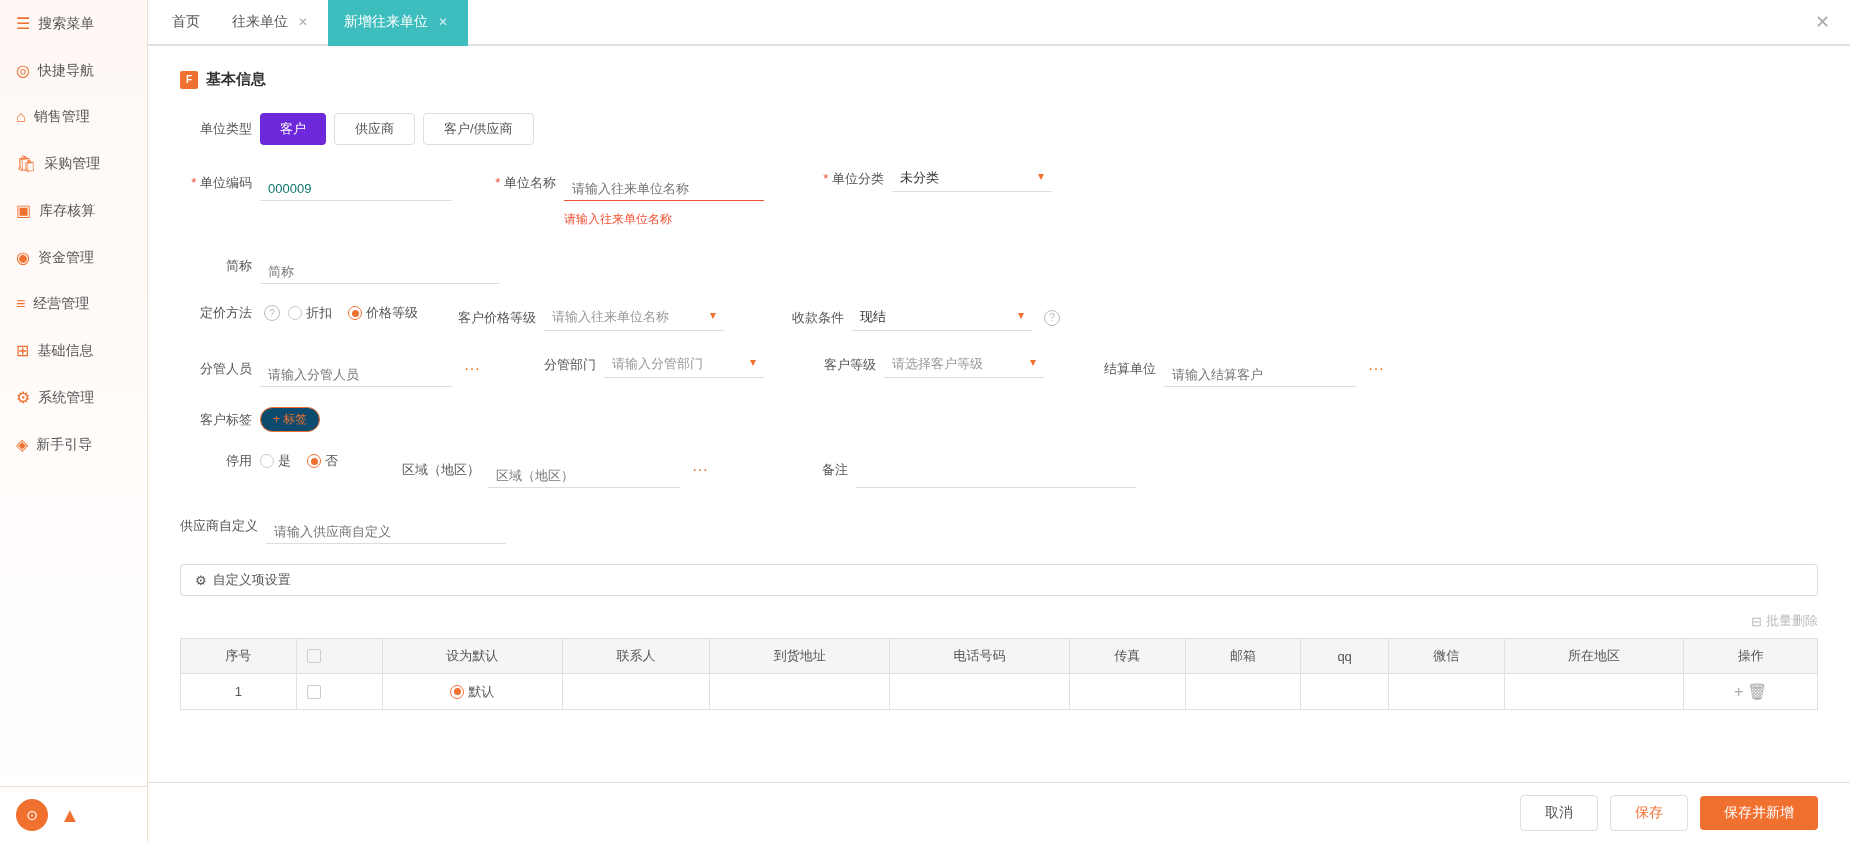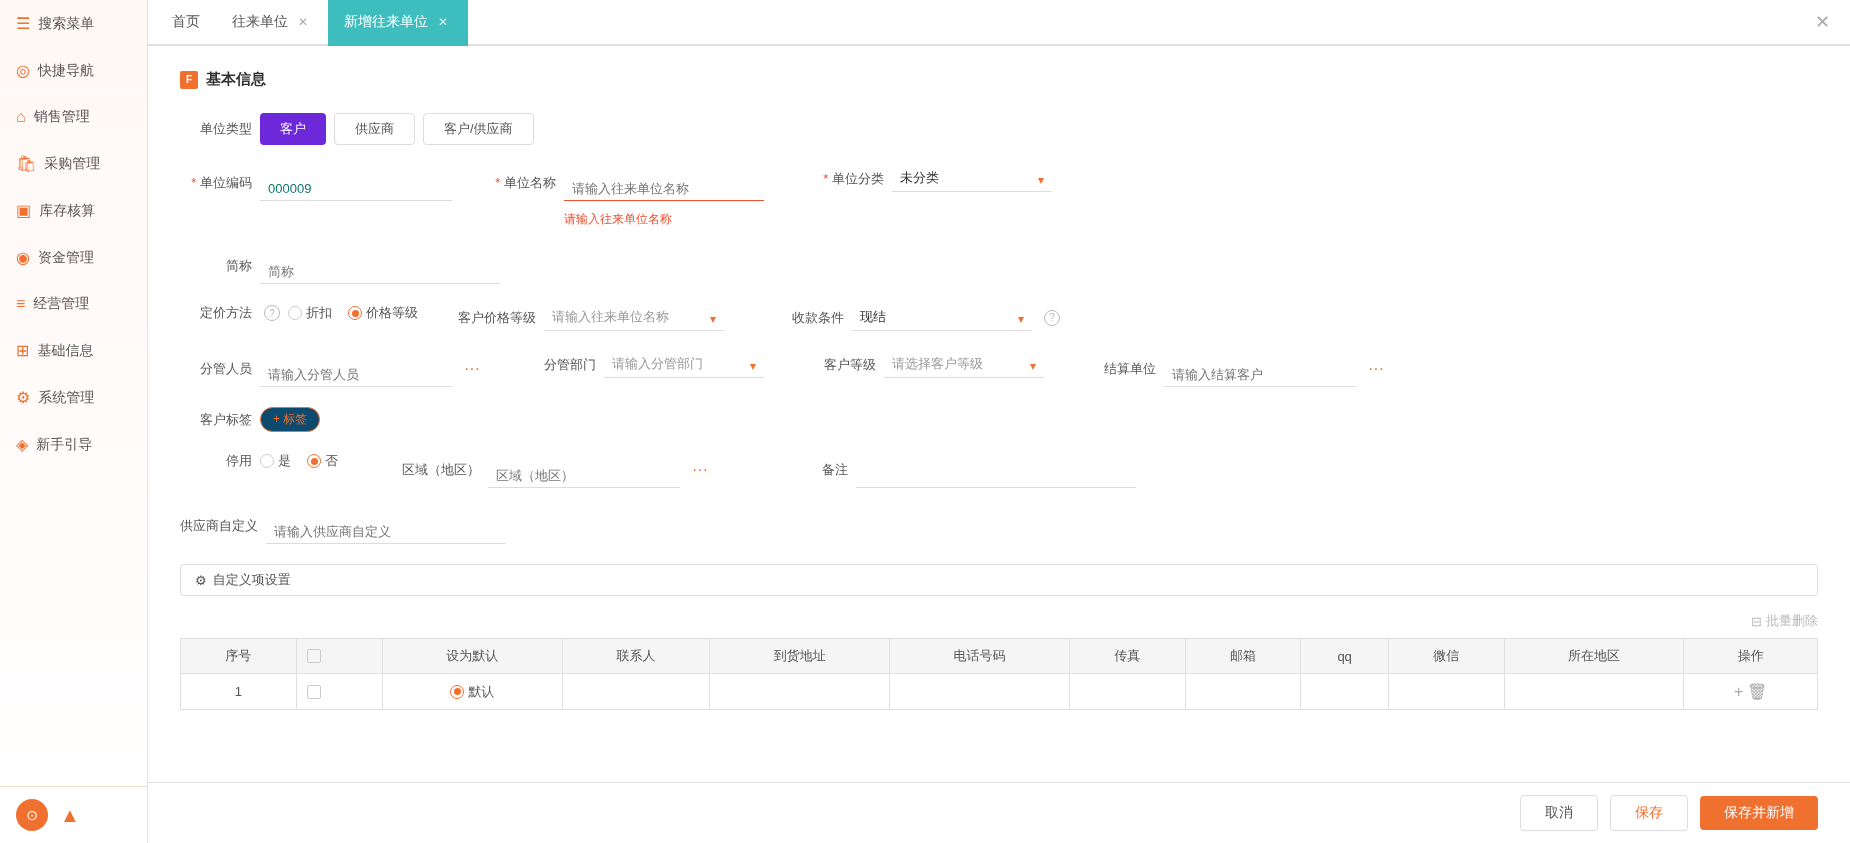--- a/index.html
+++ b/index.html
@@ -101,21 +101,21 @@
     }
     .form-input {
       border: none; border-bottom: 1px solid #ddd;
       padding: 4px 8px; font-size: 13px; color: #0f766e; outline: none;
       background: transparent; min-width: 160px; margin-top: 12px;
     }
     .form-input.error { border-bottom-color: #f05030; }
     .error-msg { color: #f05030; font-size: 12px; margin-top: 2px; display: block; }
 
     .form-select {
-      display: flex; align-items: flex-end; gap: 4px; cursor: pointer;
+      display: flex; align-items: flex-start; gap: 4px; cursor: pointer;
       padding: 4px 8px; border-bottom: 1px solid #ddd; min-width: 160px;
       font-size: 13px; color: #999;
     }
     .form-select .chevron { color: #f07030; font-size: 12px; margin-left: auto; }
 
     .btn-group { display: flex; gap: 8px; }
     .btn {
       padding: 6px 20px; border-radius: 4px; font-size: 13px; cursor: pointer; border: none;
     }
     .btn-orange { background: #6d28d9; color: white; }

